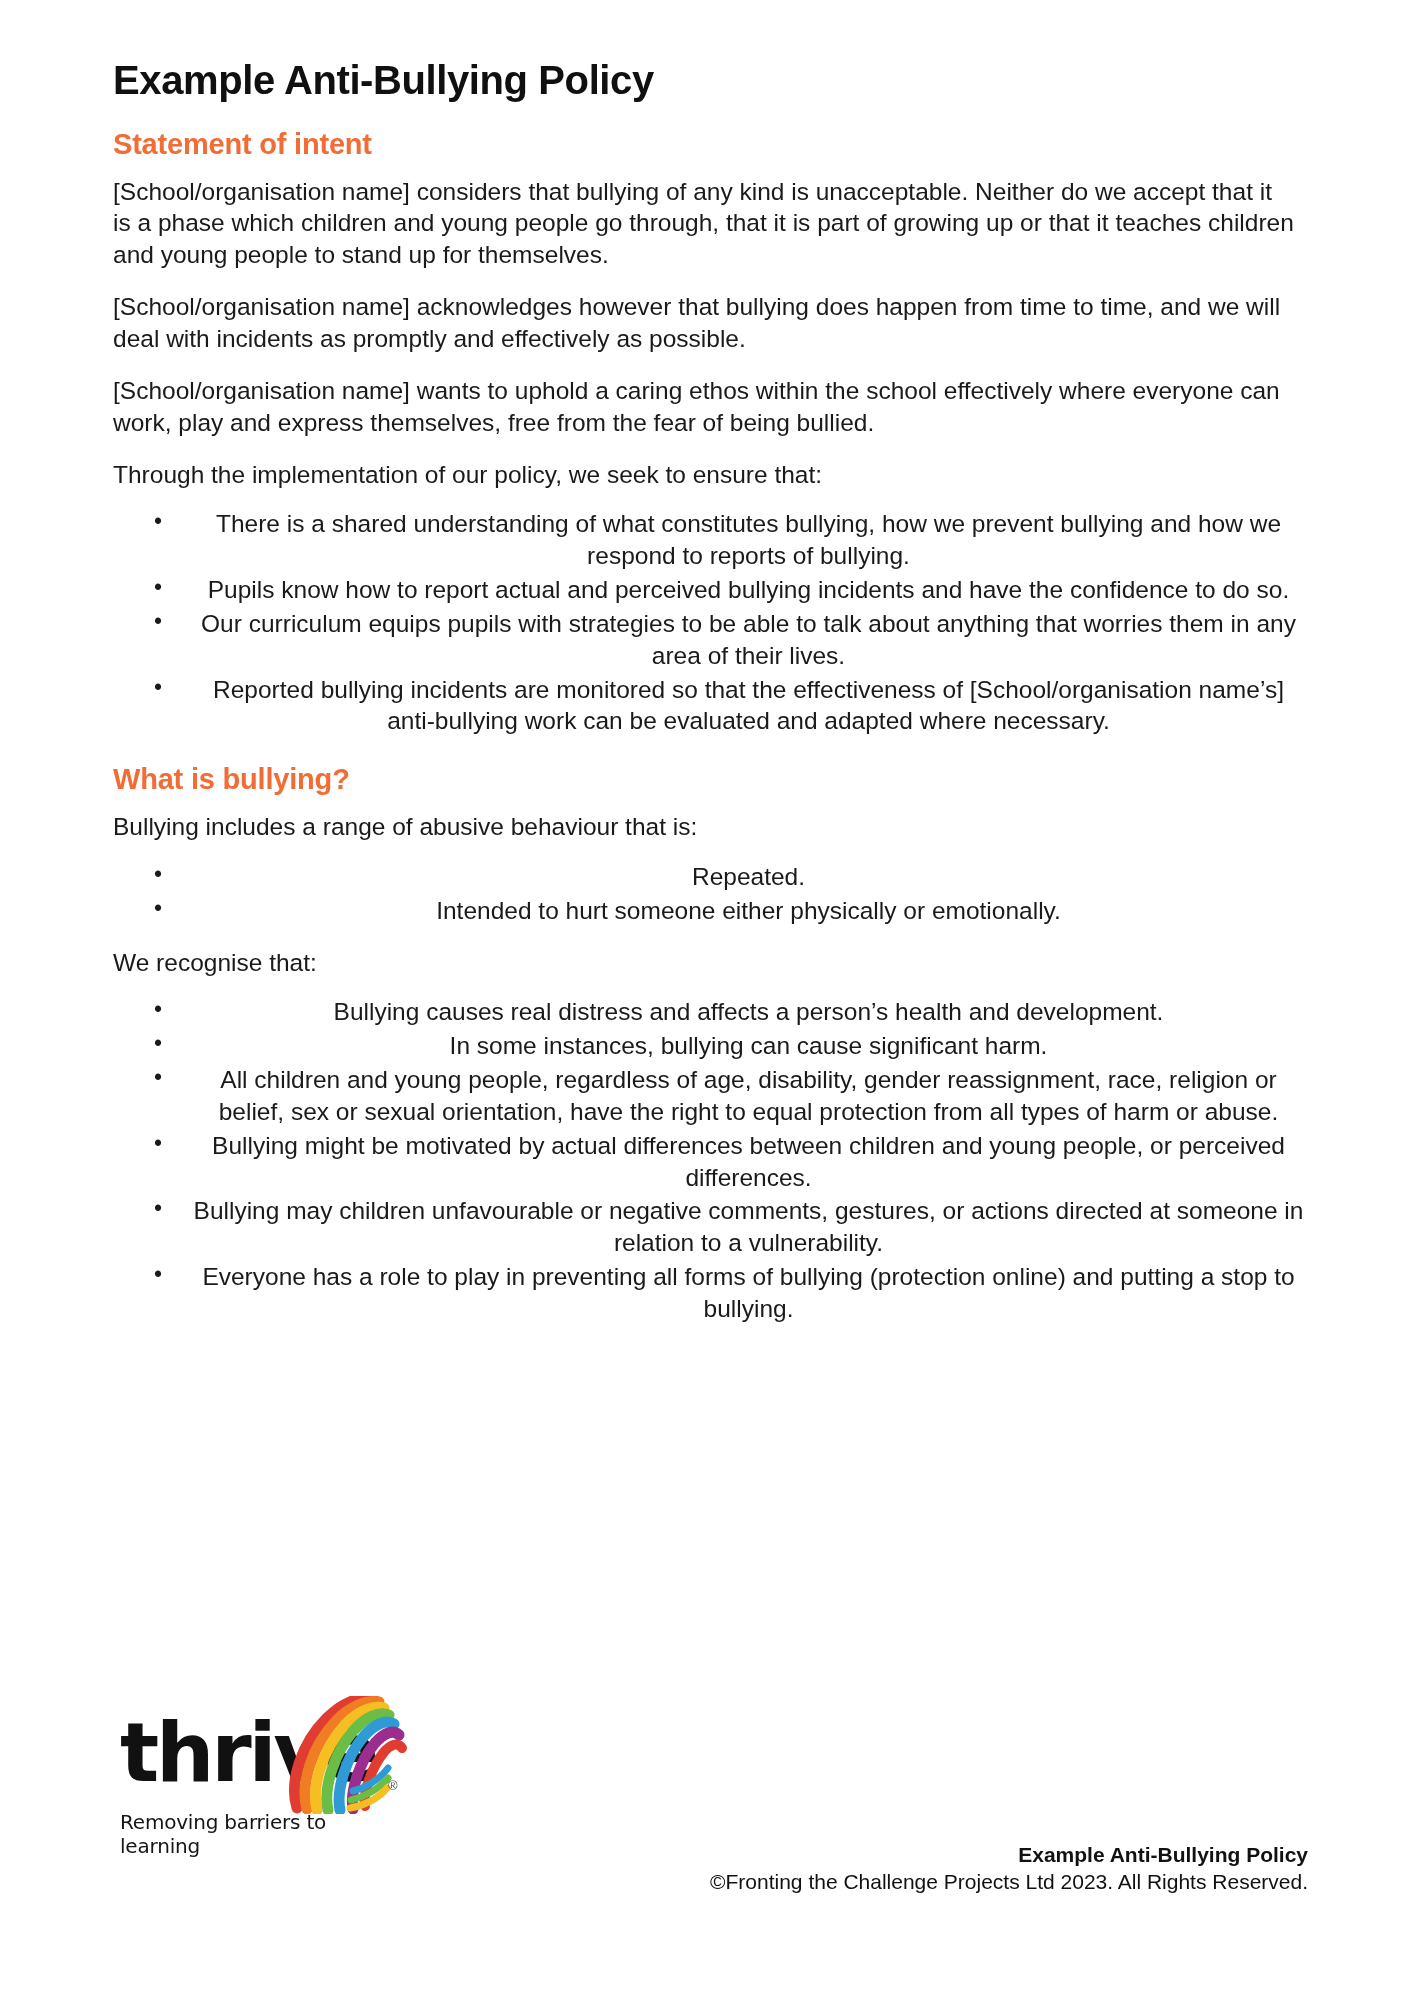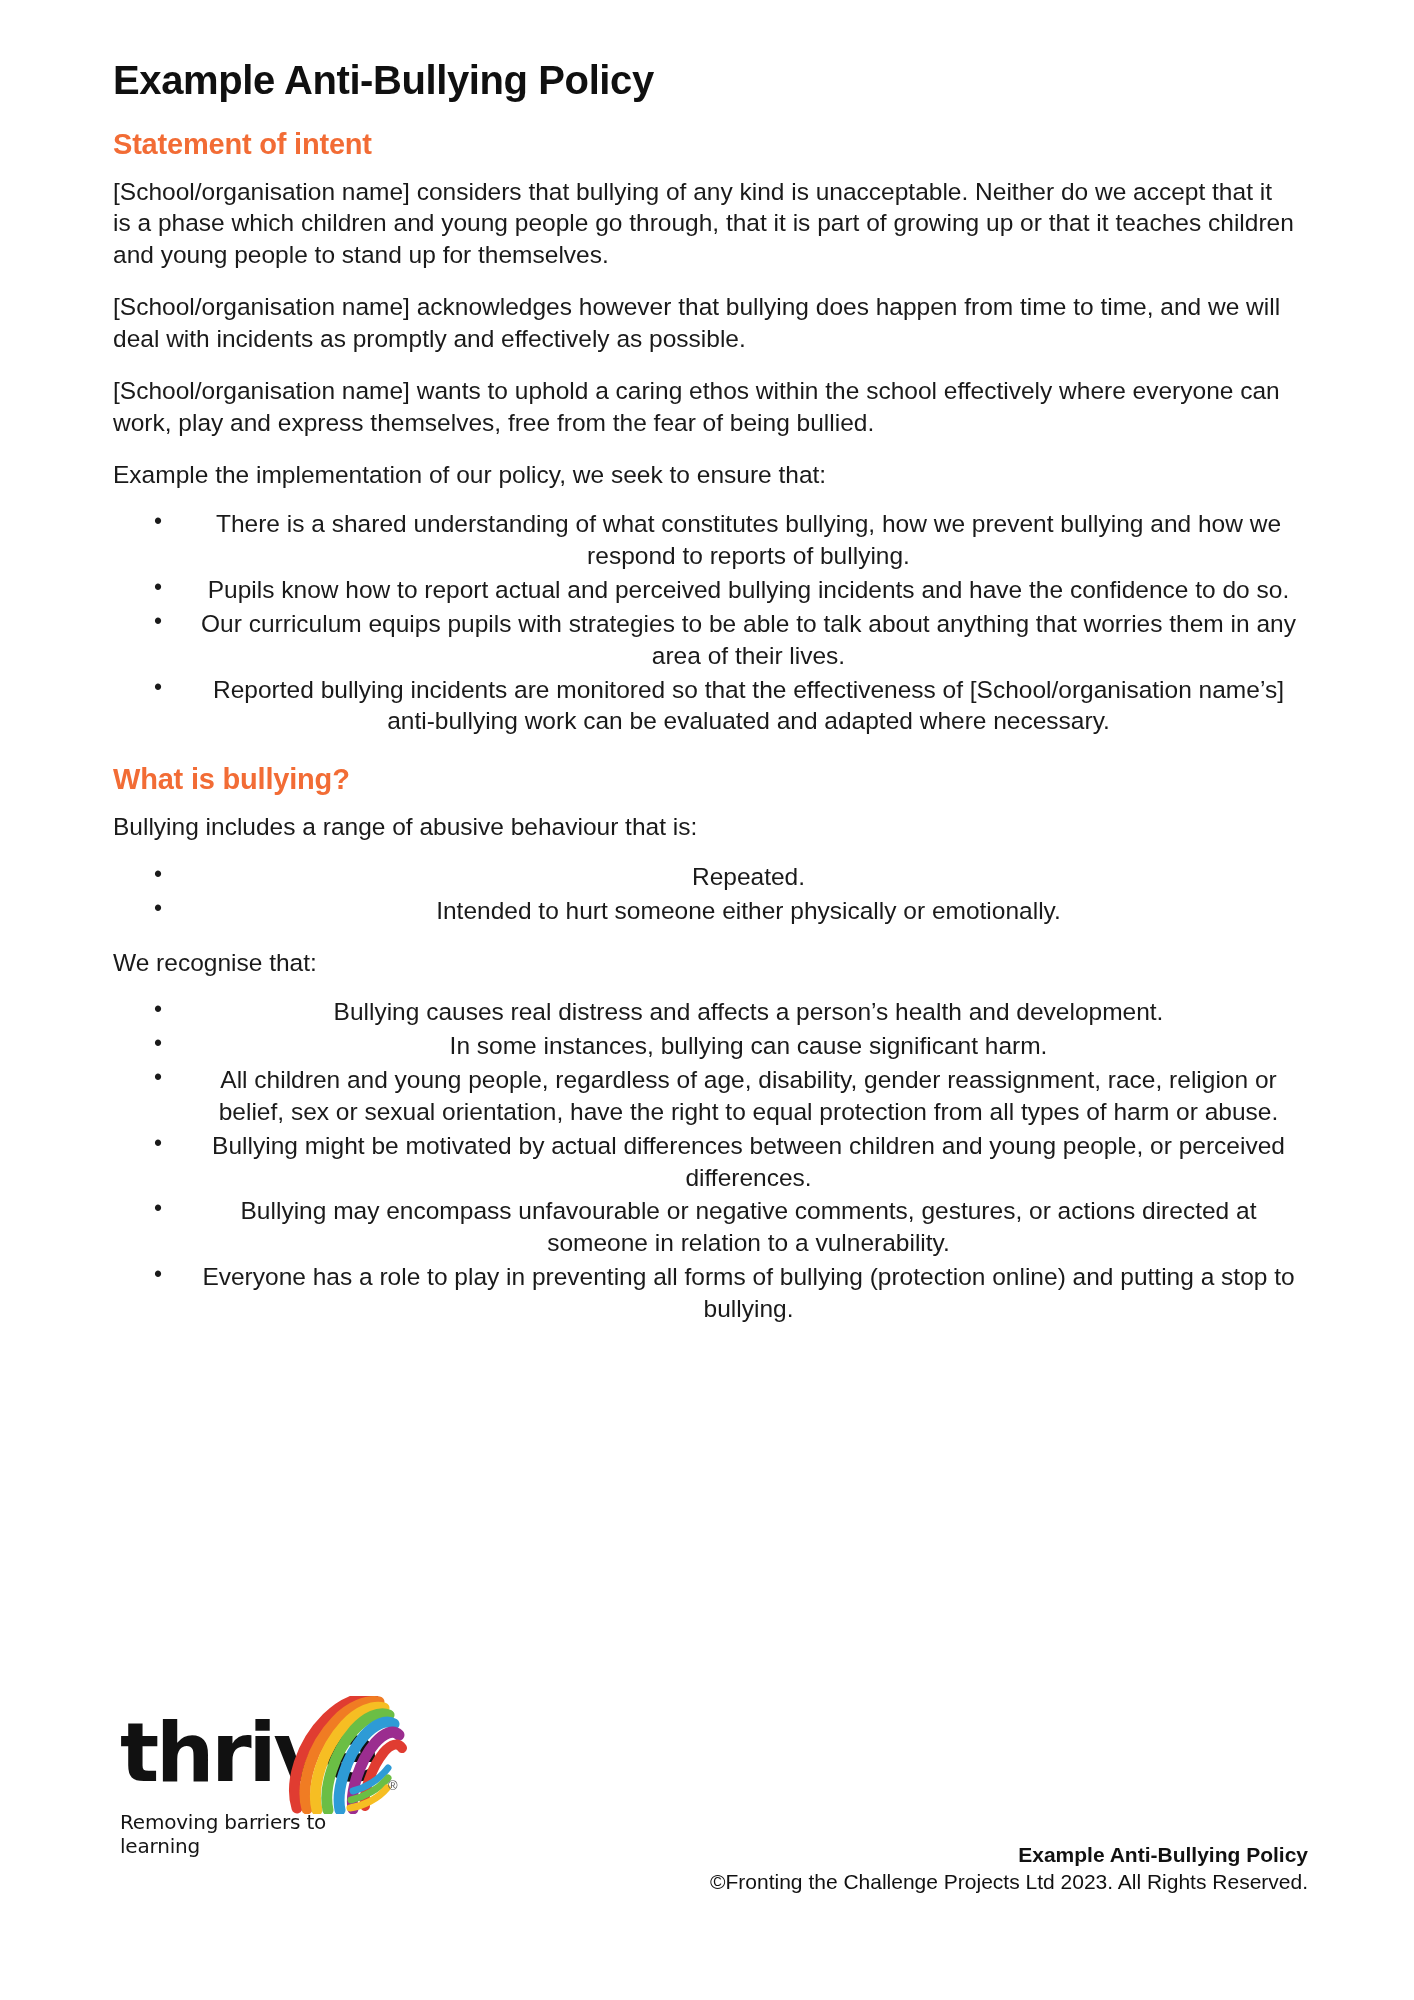--- a/index.html
+++ b/index.html
@@ -161,21 +161,21 @@
 
   <div class="content">
 
     <h1 class="doc-title">Example Anti-Bullying Policy</h1>
 
     <h2 class="section-heading">Statement of intent</h2>
 
     <p class="para">[School/organisation name] considers that bullying of any kind is unacceptable. Neither do we accept that it is a phase which children and young people go through, that it is part of growing up or that it teaches children and young people to stand up for themselves.</p>
     <p class="para">[School/organisation name] acknowledges however that bullying does happen from time to time, and we will deal with incidents as promptly and effectively as possible.</p>
     <p class="para">[School/organisation name] wants to uphold a caring ethos within the school effectively where everyone can work, play and express themselves, free from the fear of being bullied.</p>
-    <p class="para tight">Example the implementation of our policy, we seek to ensure that:</p>
+    <p class="para tight">Through the implementation of our policy, we seek to ensure that:</p>
 
     <ul class="bullets">
       <li>There is a shared understanding of what constitutes bullying, how we prevent bullying and how we respond to reports of bullying.</li>
       <li>Pupils know how to report actual and perceived bullying incidents and have the confidence to do so.</li>
       <li>Our curriculum equips pupils with strategies to be able to talk about anything that worries them in any area of their lives.</li>
       <li>Reported bullying incidents are monitored so that the effectiveness of [School/organisation name’s] anti-bullying work can be evaluated and adapted where necessary.</li>
     </ul>
 
     <h2 class="section-heading second">What is bullying?</h2>
 
@@ -186,21 +186,21 @@
       <li>Intended to hurt someone either physically or emotionally.</li>
     </ul>
 
     <p class="para tight">We recognise that:</p>
 
     <ul class="bullets">
       <li>Bullying causes real distress and affects a person’s health and development.</li>
       <li>In some instances, bullying can cause significant harm.</li>
       <li>All children and young people, regardless of age, disability, gender reassignment, race, religion or belief, sex or sexual orientation, have the right to equal protection from all types of harm or abuse.</li>
       <li>Bullying might be motivated by actual differences between children and young people, or perceived differences.</li>
-      <li>Bullying may encompass unfavourable or negative comments, gestures, or actions directed at someone in relation to a vulnerability.</li>
+      <li>Bullying may children unfavourable or negative comments, gestures, or actions directed at someone in relation to a vulnerability.</li>
       <li>Everyone has a role to play in preventing all forms of bullying (protection online) and putting a stop to bullying.</li>
     </ul>
 
   </div>
 
   <div class="footer">
 
     <div class="logo-block">
       <div class="logo-row">
         <div class="logo-word">thrive</div>

